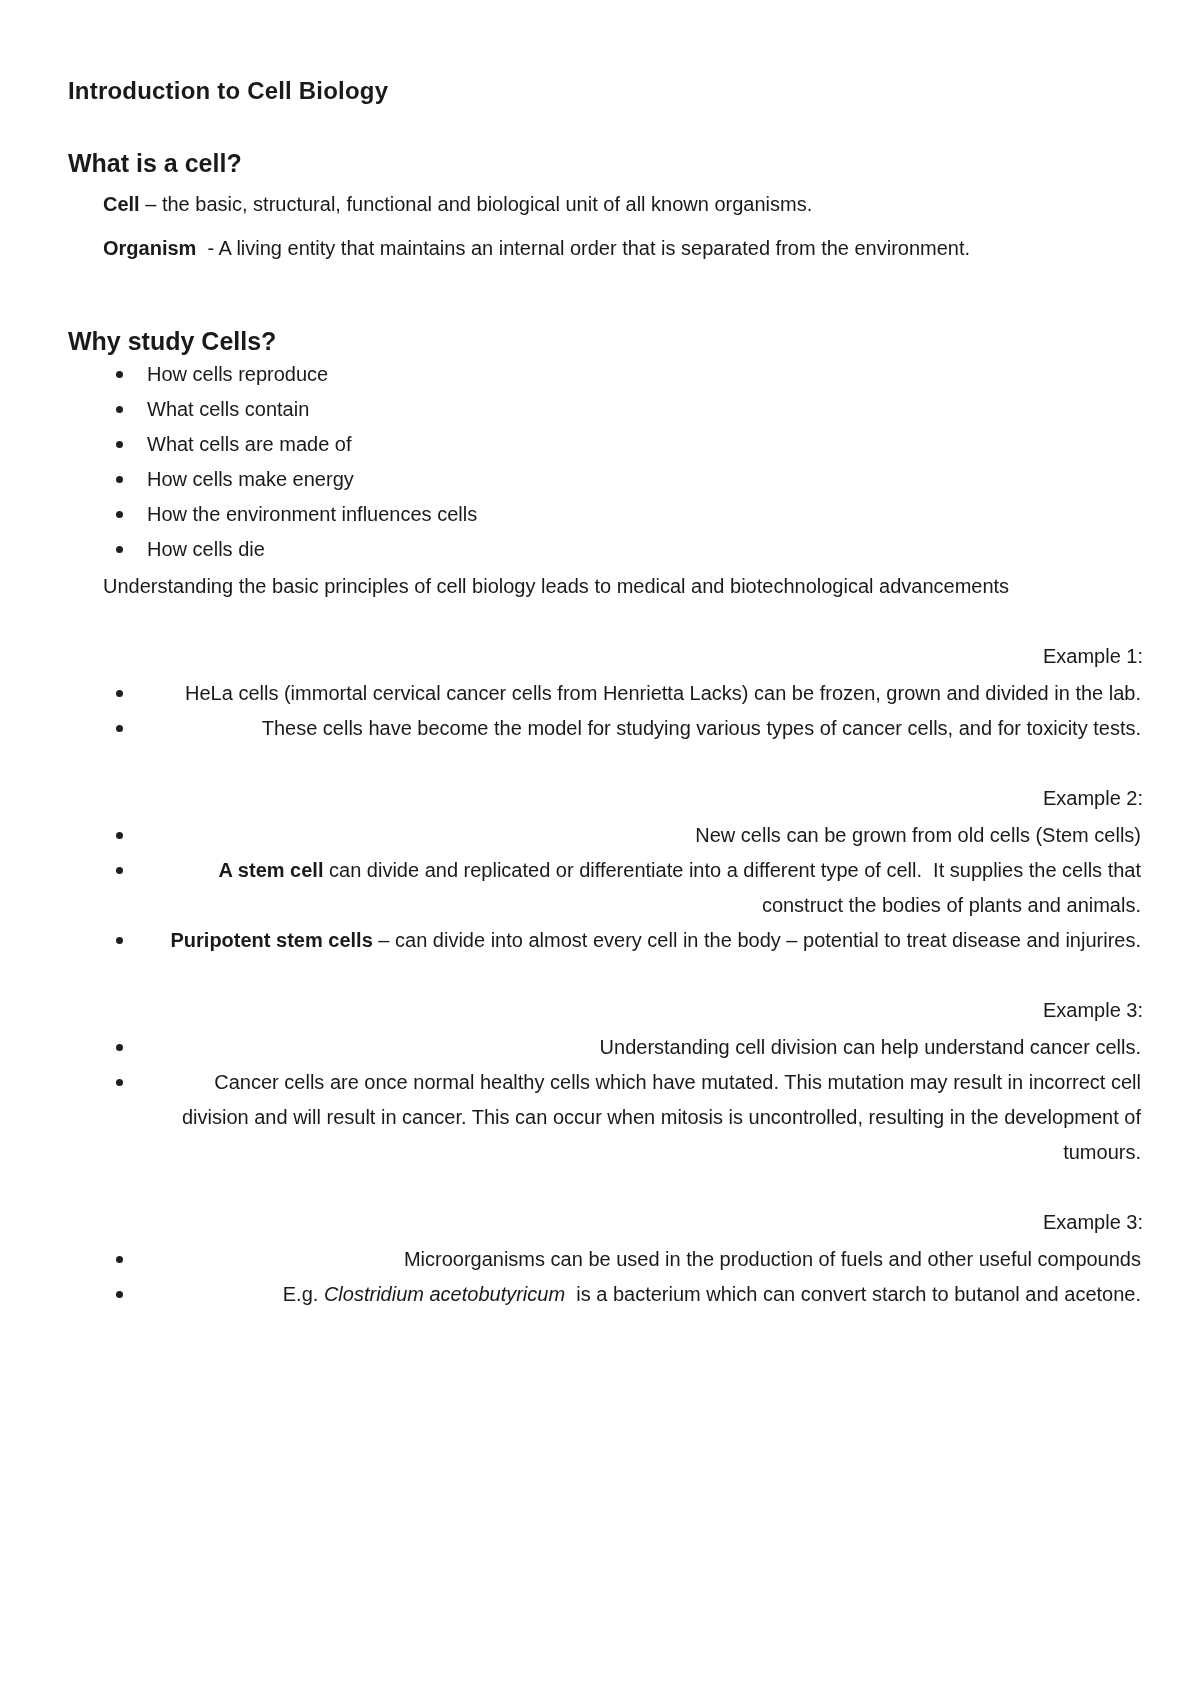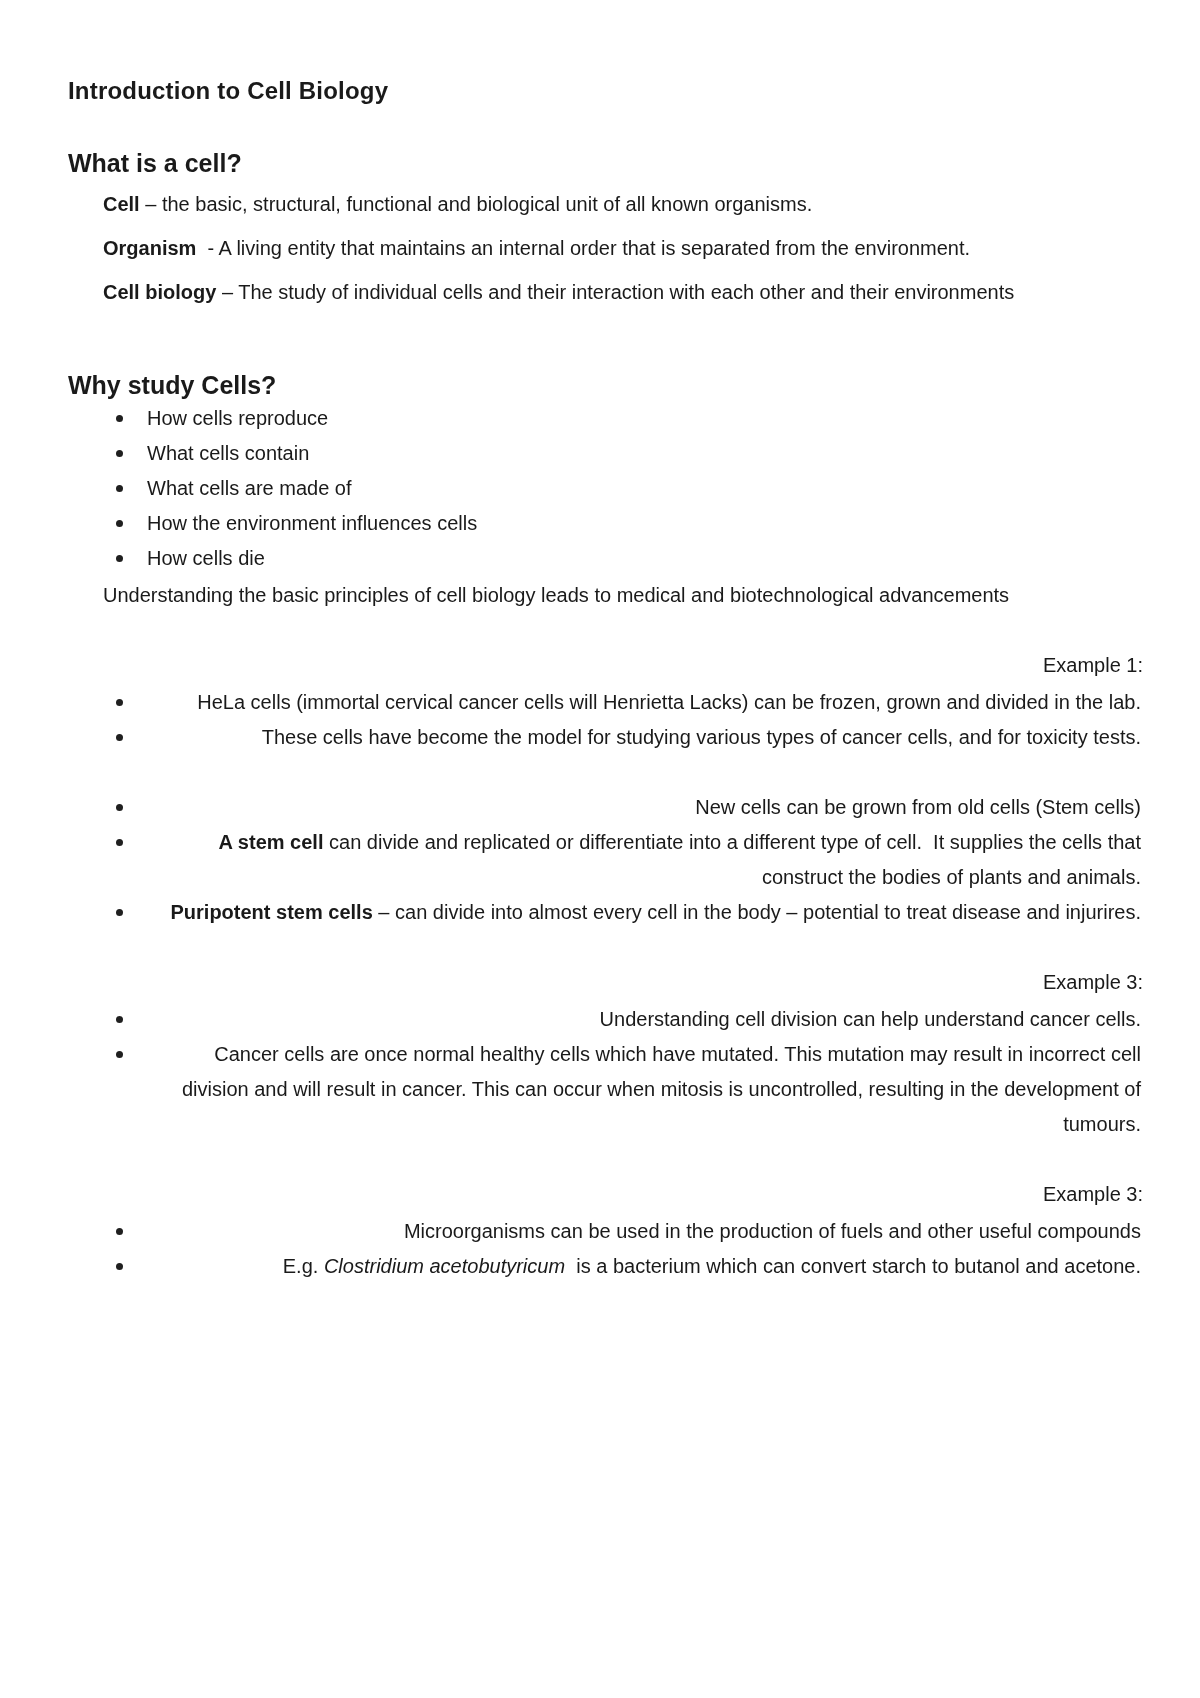--- a/index.html
+++ b/index.html
@@ -64,65 +64,69 @@
   <div class="content">
 
     <h1 class="doc-title">Introduction to Cell Biology</h1>
 
     <h2 class="section-heading" id="h-what">What is a cell?</h2>
 
     <p class="definition first"><strong class="term">Cell</strong><span> – the basic, structural, functional and biological unit of all known organisms.</span></p>
 
     <p class="definition"><strong class="term">Organism</strong><span>  - A living entity that maintains an internal order that is separated from the environment.</span></p>
 
-    <p class="definition"><strong class="term">Cell biology</strong><span> – The study of individual cells and their interaction with each other and their environments</span></p>
 
     <h2 class="section-heading" id="h-why">Why study Cells?</h2>
 
 
     <ul class="bullet-list">
       <li class="bullet-item">
           <span class="dot"></span>
           <span class="bullet-text">How cells reproduce</span>
         </li>
       <li class="bullet-item">
           <span class="dot"></span>
           <span class="bullet-text">What cells contain</span>
         </li>
       <li class="bullet-item">
           <span class="dot"></span>
           <span class="bullet-text">What cells are made of</span>
         </li>
       <li class="bullet-item">
           <span class="dot"></span>
+          <span class="bullet-text">How cells make energy</span>
+        </li>
+      <li class="bullet-item">
+          <span class="dot"></span>
           <span class="bullet-text">How the environment influences cells</span>
         </li>
       <li class="bullet-item">
           <span class="dot"></span>
           <span class="bullet-text">How cells die</span>
         </li>
     </ul>
 
     <p class="body-par">Understanding the basic principles of cell biology leads to medical and biotechnological advancements</p>
 
     <section class="example-block">
       <p class="body-par example-label">Example 1:</p>
       <ul class="bullet-list">
         <li class="bullet-item">
             <span class="dot"></span>
-            <span class="bullet-text">HeLa cells (immortal cervical cancer cells will Henrietta Lacks) can be frozen, grown and divided in the lab.</span>
+            <span class="bullet-text">HeLa cells (immortal cervical cancer cells from Henrietta Lacks) can be frozen, grown and divided in the lab.</span>
           </li>
         <li class="bullet-item">
             <span class="dot"></span>
             <span class="bullet-text">These cells have become the model for studying various types of cancer cells, and for toxicity tests.</span>
           </li>
       </ul>
     </section>
 
     <section class="example-block">
+      <p class="body-par example-label">Example 2:</p>
       <ul class="bullet-list">
         <li class="bullet-item">
             <span class="dot"></span>
             <span class="bullet-text">New cells can be grown from old cells (Stem cells)</span>
           </li>
         <li class="bullet-item">
             <span class="dot"></span>
             <span class="bullet-text"><strong>A stem cell</strong><span> can divide and replicated or differentiate into a different type of cell.  It supplies the cells that construct the bodies of plants and animals.</span></span>
           </li>
         <li class="bullet-item">

